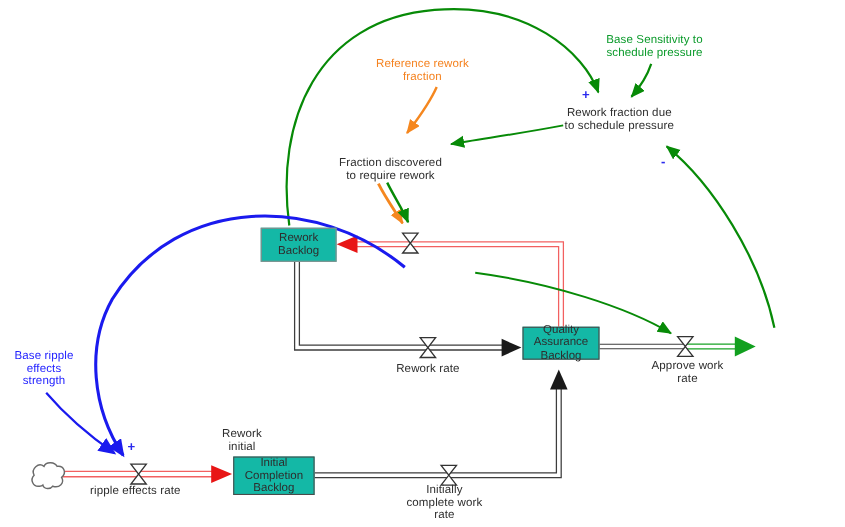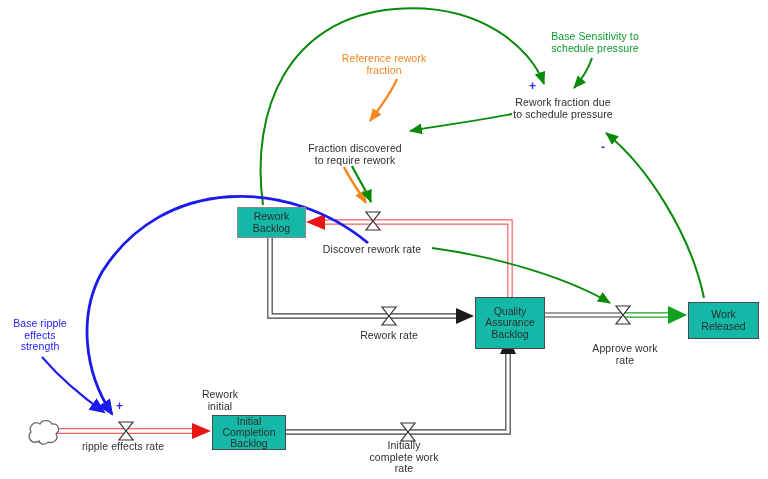--- a/index.html
+++ b/index.html
@@ -115,54 +115,49 @@
     </g>
 
     <path d="M36,442 c-6,1 -9,-6 -5,-10 c-3,-6 4,-12 9,-8 c2,-5 10,-4 12,0 c6,-1 9,6 4,10 c3,5 -2,10 -8,8 c-2,3 -8,3 -9,-1 c-1,1 -2,1 -3,1 z" fill="#ffffff" stroke="#6a6a6a" stroke-width="1.3"></path>
   </svg>
 
   <div class="stock light" style="left:237px;top:207px;width:69px;height:31px;">
     <span>Rework
 Backlog</span>
   </div>
 
-  <div class="stock" style="left:475px;top:297px;width:70px;height:52px;">
+  <div class="stock" style="left:475px;top:297px;width:70px;height:30px;">
     <span>Quality
 Assurance
 Backlog</span>
   </div>
 
-  <div class="stock" style="left:688px;top:302px;width:71px;height:37px;">
-    <span>Work
-Released</span>
-  </div>
 
   <div class="stock" style="left:212px;top:415px;width:74px;height:35px;">
     <span>Initial
 Completion
 Backlog</span>
   </div>
 
   <div class="lbl c-green" style="left:535px;top:31px;width:120px;">Base Sensitivity to
 schedule pressure</div>
 
   <div class="lbl" style="left:503px;top:97px;width:120px;">Rework fraction due
 to schedule pressure</div>
 
   <div class="lbl" style="left:295px;top:143px;width:120px;">Fraction discovered
 to require rework</div>
 
   <div class="lbl c-orange" style="left:324px;top:53px;width:120px;">Reference rework
 fraction</div>
 
-  <div class="lbl" style="left:302px;top:244px;width:140px;">Discover rework rate</div>
 
   <div class="lbl" style="left:339px;top:330px;width:100px;">Rework rate</div>
 
-  <div class="lbl" style="left:565px;top:327px;width:120px;margin-top:16px;">Approve work
+  <div class="lbl" style="left:565px;top:327px;width:120px;">Approve work
 rate</div>
 
   <div class="lbl" style="left:344px;top:440px;width:120px;">Initially
 complete work
 rate</div>
 
   <div class="lbl" style="left:63px;top:441px;width:120px;">ripple effects rate</div>
 
   <div class="lbl c-blue" style="left:0px;top:318px;width:80px;">Base ripple
 effects

